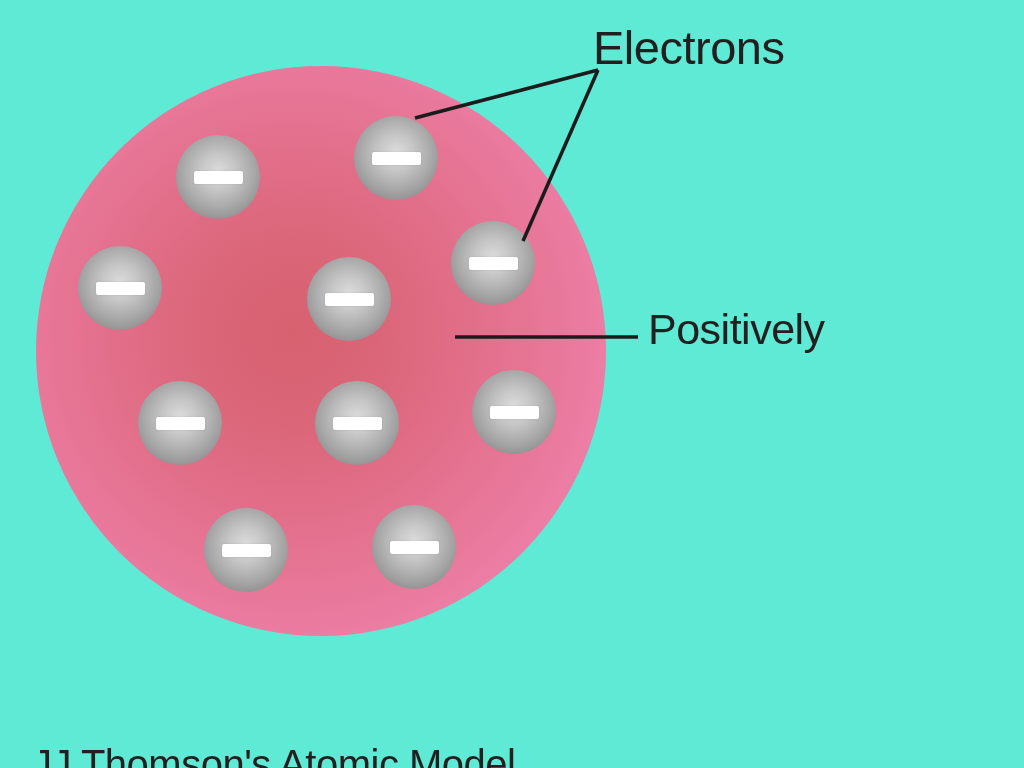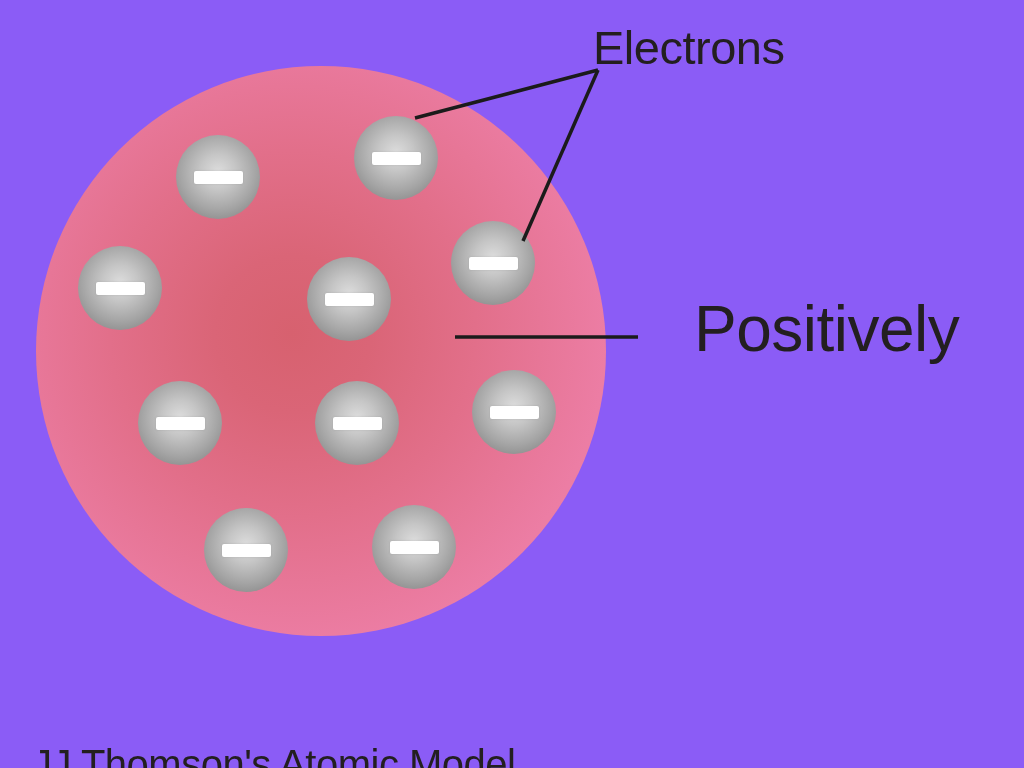--- a/index.html
+++ b/index.html
@@ -8,21 +8,21 @@
     width: 1024px;
     height: 768px;
     background: #ffffff;
     font-family: "Liberation Sans", "DejaVu Sans", sans-serif;
     overflow: hidden;
   }
   #stage {
     position: relative;
     width: 1024px;
     height: 768px;
-    background: #8b5cf6;
+    background: #5eead4;
     text-align: center;
   }
   #atom-sphere {
     position: absolute;
     border-radius: 50%;
     background: radial-gradient(circle at 45% 47%,
       #d7616f 0%, #da6577 18%, #e26f8a 42%, #ec7da4 72%, #f087af 100%);
   }
   .electron {
     position: absolute;
@@ -55,23 +55,22 @@
   }
   #electrons-label {
     left: 593px;
     top: 23px;
     font-size: 47px;
     line-height: 50px;
   }
   #positive-matter-label {
     left: 640px;
     top: 303px;
-    font-size: 64px;
+    font-size: 43px;
     line-height: 53px;
-    margin-left: 46px;
   }
   #positive-matter-label .line1 { padding-left: 8px; }
   #positive-matter-label span { display: block; }
   #model-title {
     left: 32px;
     top: 702px;
     font-size: 40px;
     line-height: 44px;
     margin-top: 40px;
   }

